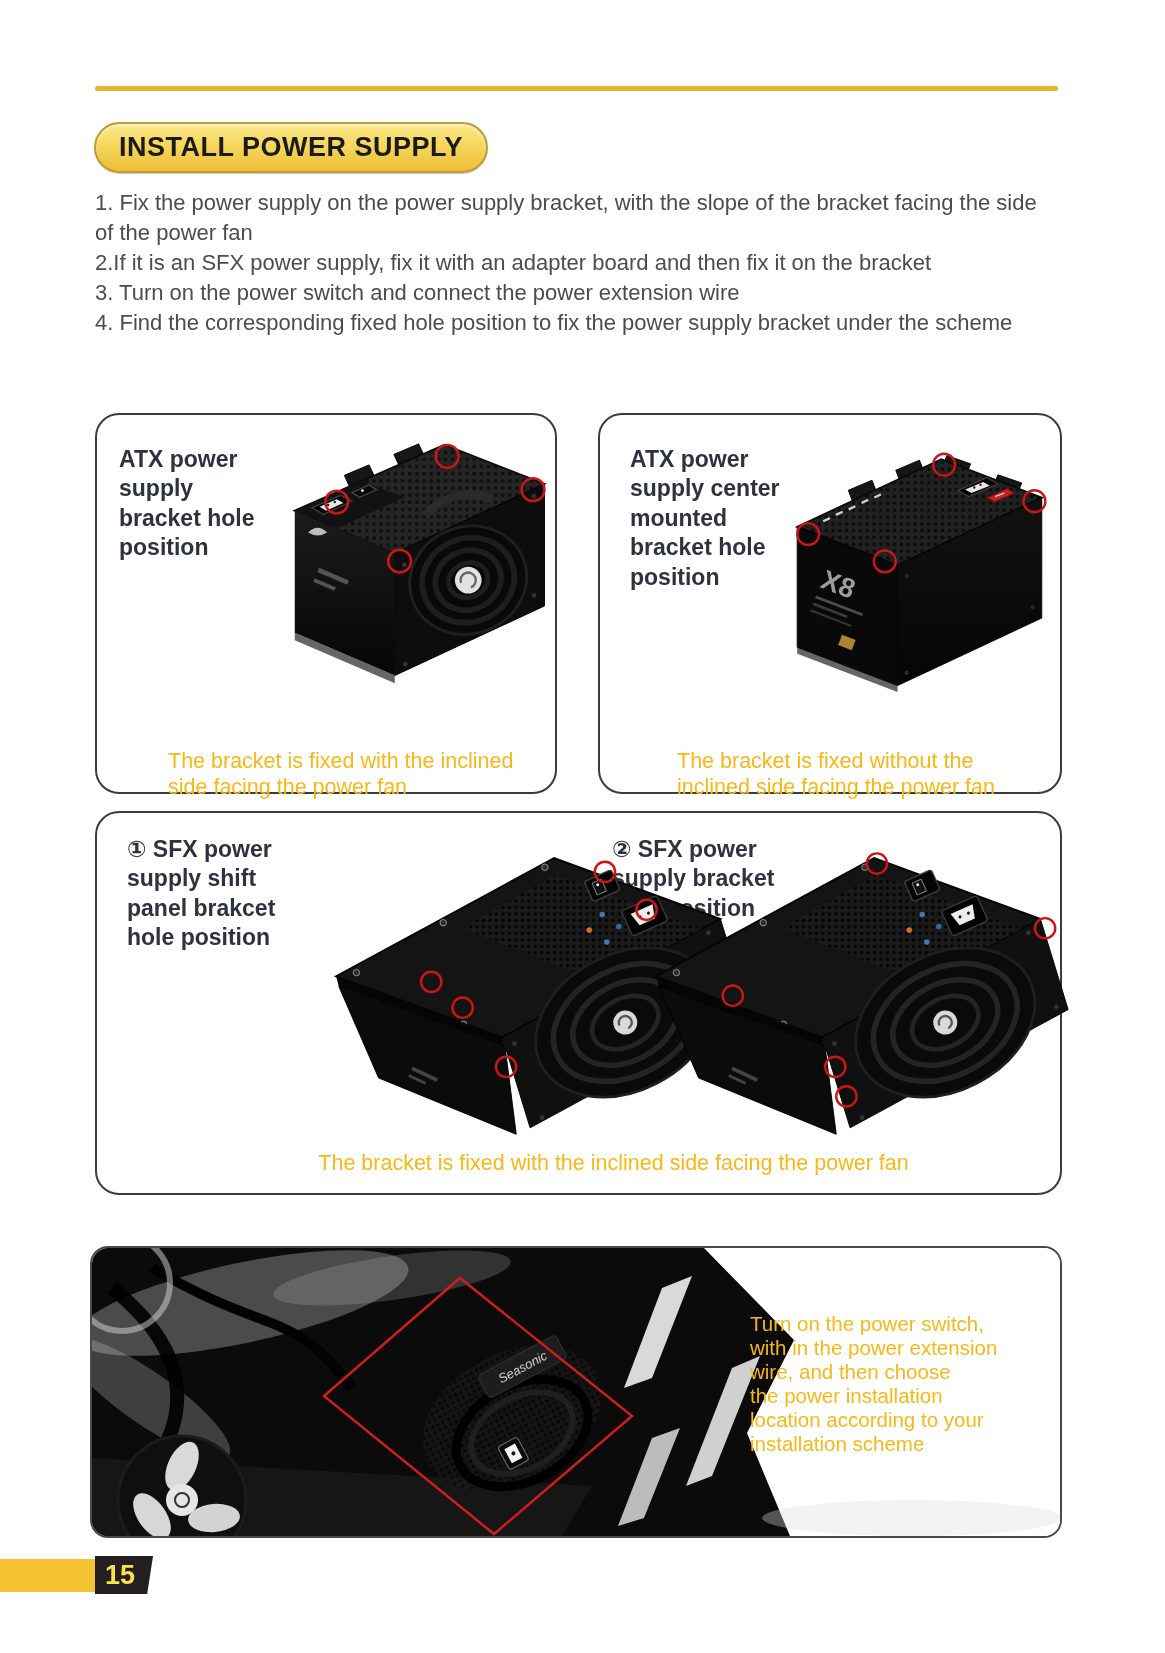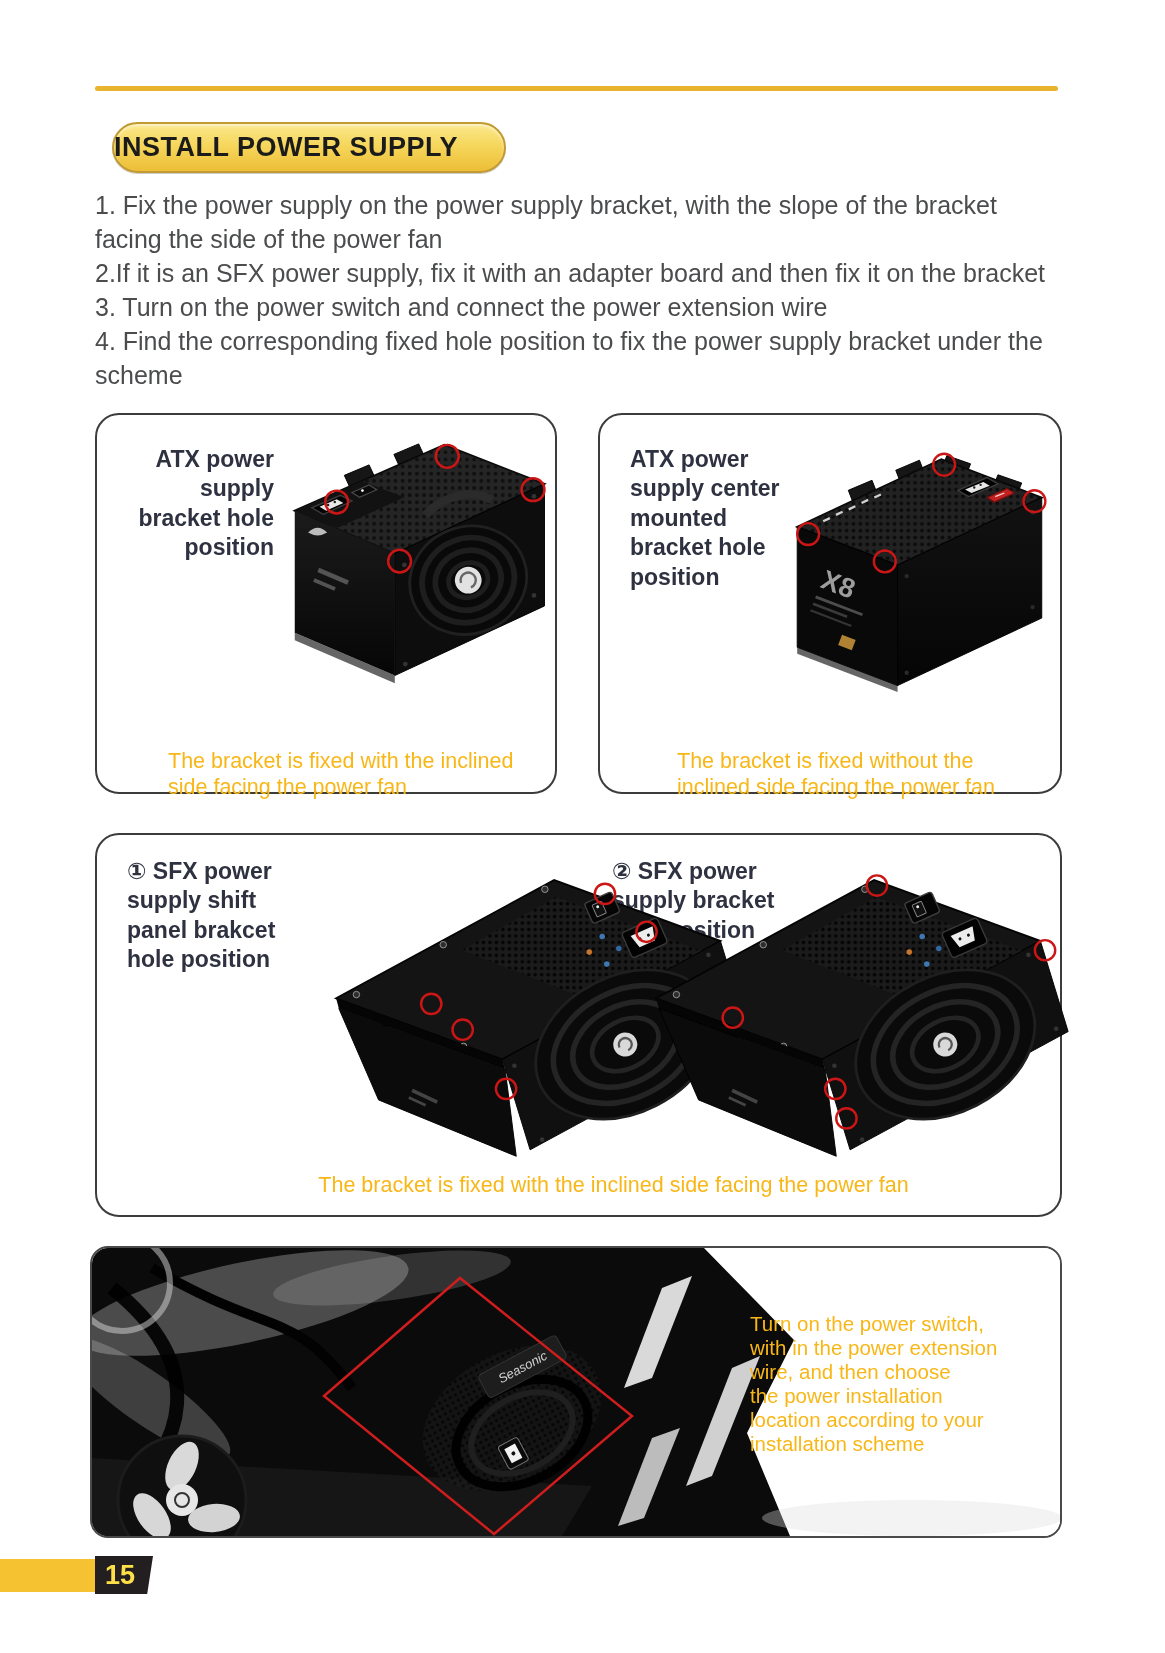--- a/index.html
+++ b/index.html
@@ -3,36 +3,36 @@
 <meta charset="utf-8">
 <style>
   html,body{margin:0;padding:0;background:#ffffff;}
   .page{
     position:relative;width:1165px;height:1653px;background:#fff;overflow:hidden;
     font-family:"Liberation Sans","DejaVu Sans",sans-serif;
   }
   
   .top-rule{position:absolute;left:95px;top:86px;width:963px;height:5px;
     background:var(--gold,#E8B32D);border-radius:3px;}
-  .pill{position:absolute;left:112px;top:122px;width:390px;height:47px;border-radius:26px;
+  .pill{position:absolute;left:94px;top:122px;width:390px;height:47px;border-radius:26px;
     background:linear-gradient(180deg,#FBE88D 0%,#F6D75C 45%,#EDBE37 100%);
     border:2px solid #C19A34;box-shadow:0 1px 0 #00000033, inset 0 2px 3px #ffffff88;
-    display:flex;align-items:center;}
+    display:flex;align-items:center;justify-content:center;}
   .pill-title{font-size:27px;font-weight:bold;color:#1B1B1B;letter-spacing:.5px;}
   
   .instructions{position:absolute;left:95px;top:188px;width:963px;
-    font-size:25px;line-height:1.36;color:#4B4C4E;}
+    font-size:22px;line-height:1.36;color:#4B4C4E;}
   .instructions p{margin:0;}
   
   .card{position:absolute;border:2px solid #3C3C3C;border-radius:24px;background:#fff;}
   .card-atx-left {left:95px; top:413px;width:458px;height:377px;}
   .card-atx-right{left:598px;top:413px;width:460px;height:377px;}
-  .card-sfx      {left:95px; top:833px;width:963px;height:380px;}
+  .card-sfx      {left:95px; top:811px;width:963px;height:380px;}
   .card-title{position:absolute;font-size:23px;font-weight:bold;color:#2E3140;line-height:1.28;}
-  .t-atx-left {left:22px;top:30px;width:155px;text-align:right;}
+  .t-atx-left {left:22px;top:30px;width:155px;}
   .t-atx-right{left:30px;top:30px;width:160px;}
   .t-sfx-1{left:30px; top:22px;width:170px;}
   .t-sfx-2{left:515px;top:22px;width:180px;}
   .card-caption{position:absolute;font-size:21.5px;color:var(--caption,#F8B717);line-height:1.22;margin-left:35px;}
   .cap-atx-left {left:36px;top:333px;width:385px;}
   .cap-atx-right{left:42px;top:333px;width:360px;}
   .cap-sfx{left:0;top:337px;width:100%;text-align:center;}
   .psu{position:absolute;}
   .psu-atx-1{left:152px;top:2px;width:305px;height:335px;}
   .psu-atx-2{left:168px;top:2px;width:292px;height:330px;}

